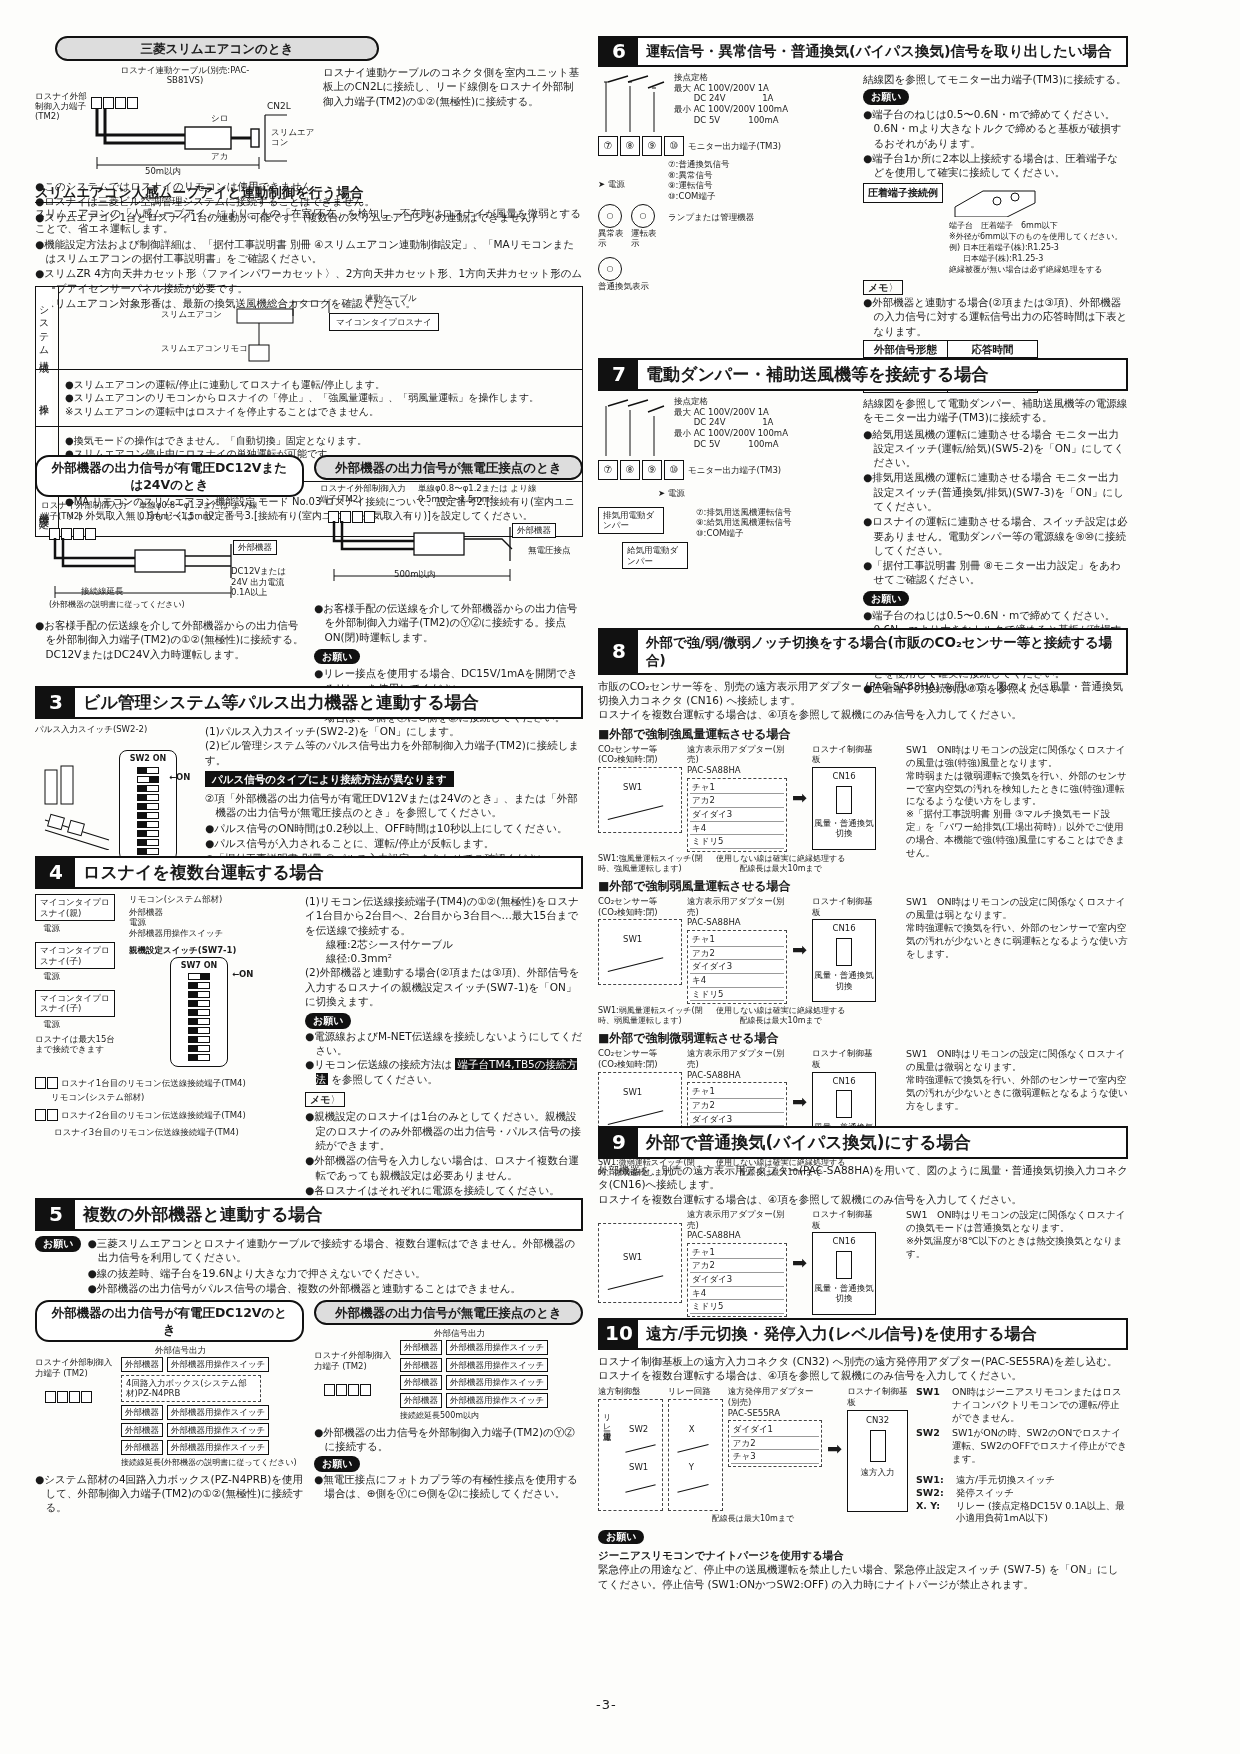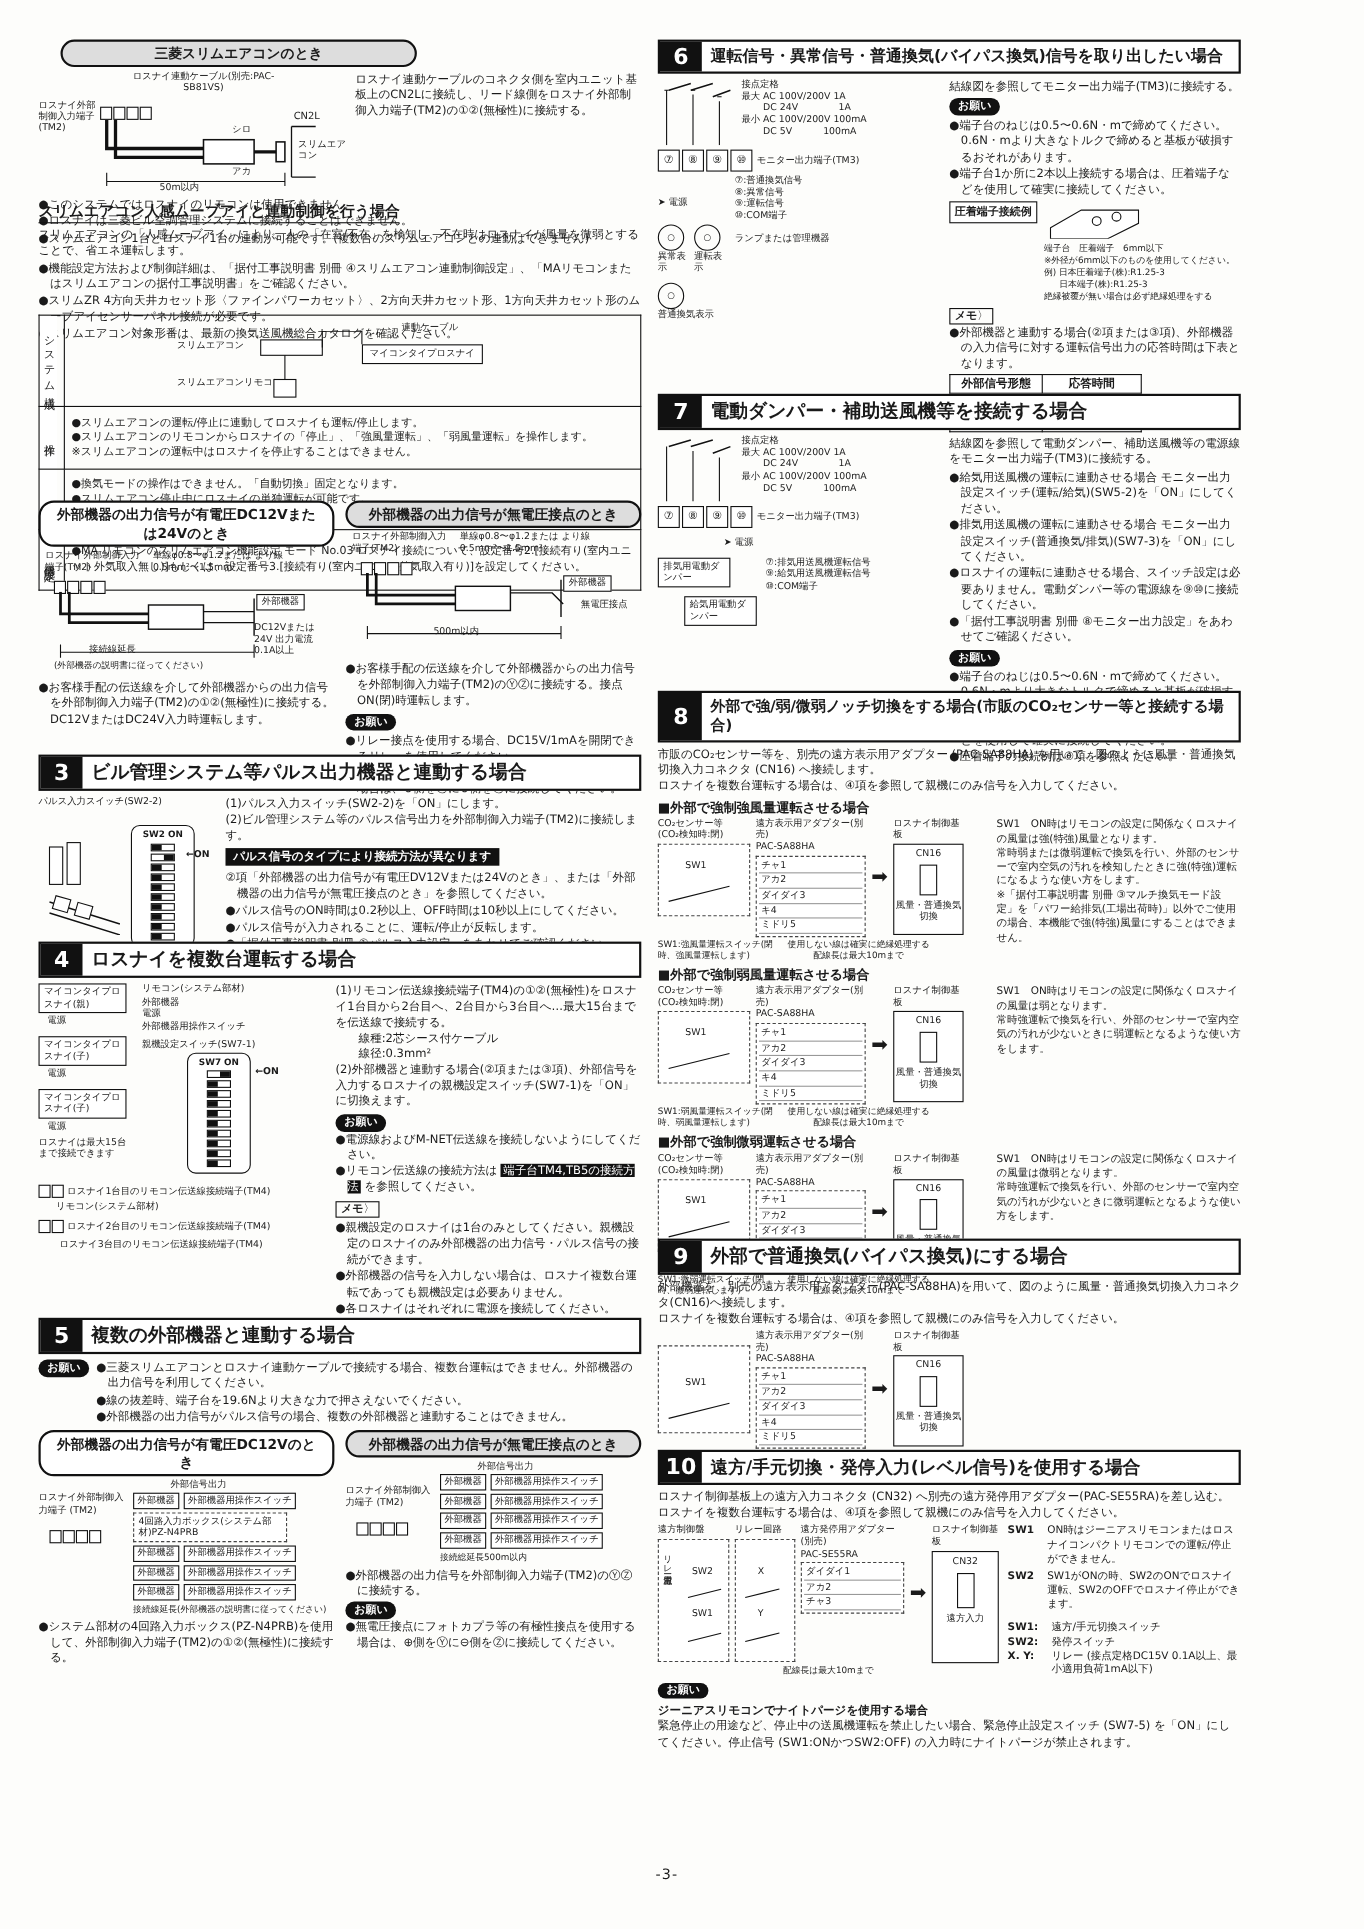--- a/index.html
+++ b/index.html
@@ -281,21 +281,21 @@
             <div style="margin:2px 0 0 8px;">電源</div>
             <div class="b" style="padding:2px 4px;width:70px;margin-top:8px;">マイコンタイプロスナイ(子)</div>
             <div style="margin:2px 0 0 8px;">電源</div>
             <div style="margin-top:4px;width:86px;">ロスナイは最大15台まで接続できます</div>
           </div>
           <div>
             <div>リモコン(システム部材)</div>
             <div style="margin-top:2px;">外部機器</div>
             <div>電源</div>
             <div>外部機器用操作スイッチ</div>
-            <div style="margin-top:6px;font-weight:normal;">親機設定スイッチ(SW7-1)</div>
+            <div style="margin-top:6px;font-weight:bold;">親機設定スイッチ(SW7-1)</div>
             <div class="flex" style="gap:4px;margin-top:2px;margin-left:41px;">
               <div class="dip">
                 <div class="dip-t">SW7 ON</div>
                 <span class="dsw on"></span>
                   <span class="dsw"></span>
                   <span class="dsw"></span>
                   <span class="dsw"></span>
                   <span class="dsw"></span>
                   <span class="dsw"></span>
                   <span class="dsw"></span>
@@ -789,20 +789,24 @@
           </div>
         </div>
         <div class="flex tiny" style="gap:8px;margin-top:2px;">
           <div style="width:110px;">SW1:普通換気運転スイッチ(閉時、普通換気運転します)</div>
           <div>
             <div>使用しない線は確実に絶縁処理する</div>
             <div style="text-align:center;">配線長は最大10mまで</div>
           </div>
         </div>
       </div>
+      <ul class="plain small" style="flex:1;">
+          <li>SW1　ON時はリモコンの設定に関係なくロスナイの換気モードは普通換気となります。</li>
+          <li>※外気温度が8℃以下のときは熱交換換気となります。</li>
+        </ul>
     </div>
   </div>
 
   <div class="sec" style="left:598px;top:1318px;width:530px;">
     <div class="shead">
       <div class="snum">10</div>
       <div class="stitle t16">遠方/手元切換・発停入力(レベル信号)を使用する場合</div>
     </div>
     <div style="margin-top:4px;">ロスナイ制御基板上の遠方入力コネクタ (CN32) へ別売の遠方発停用アダプター(PAC-SE55RA)を差し込む。ロスナイを複数台運転する場合は、④項を参照して親機にのみ信号を入力してください。</div>
     <div class="flex" style="gap:8px;margin-top:4px;">

